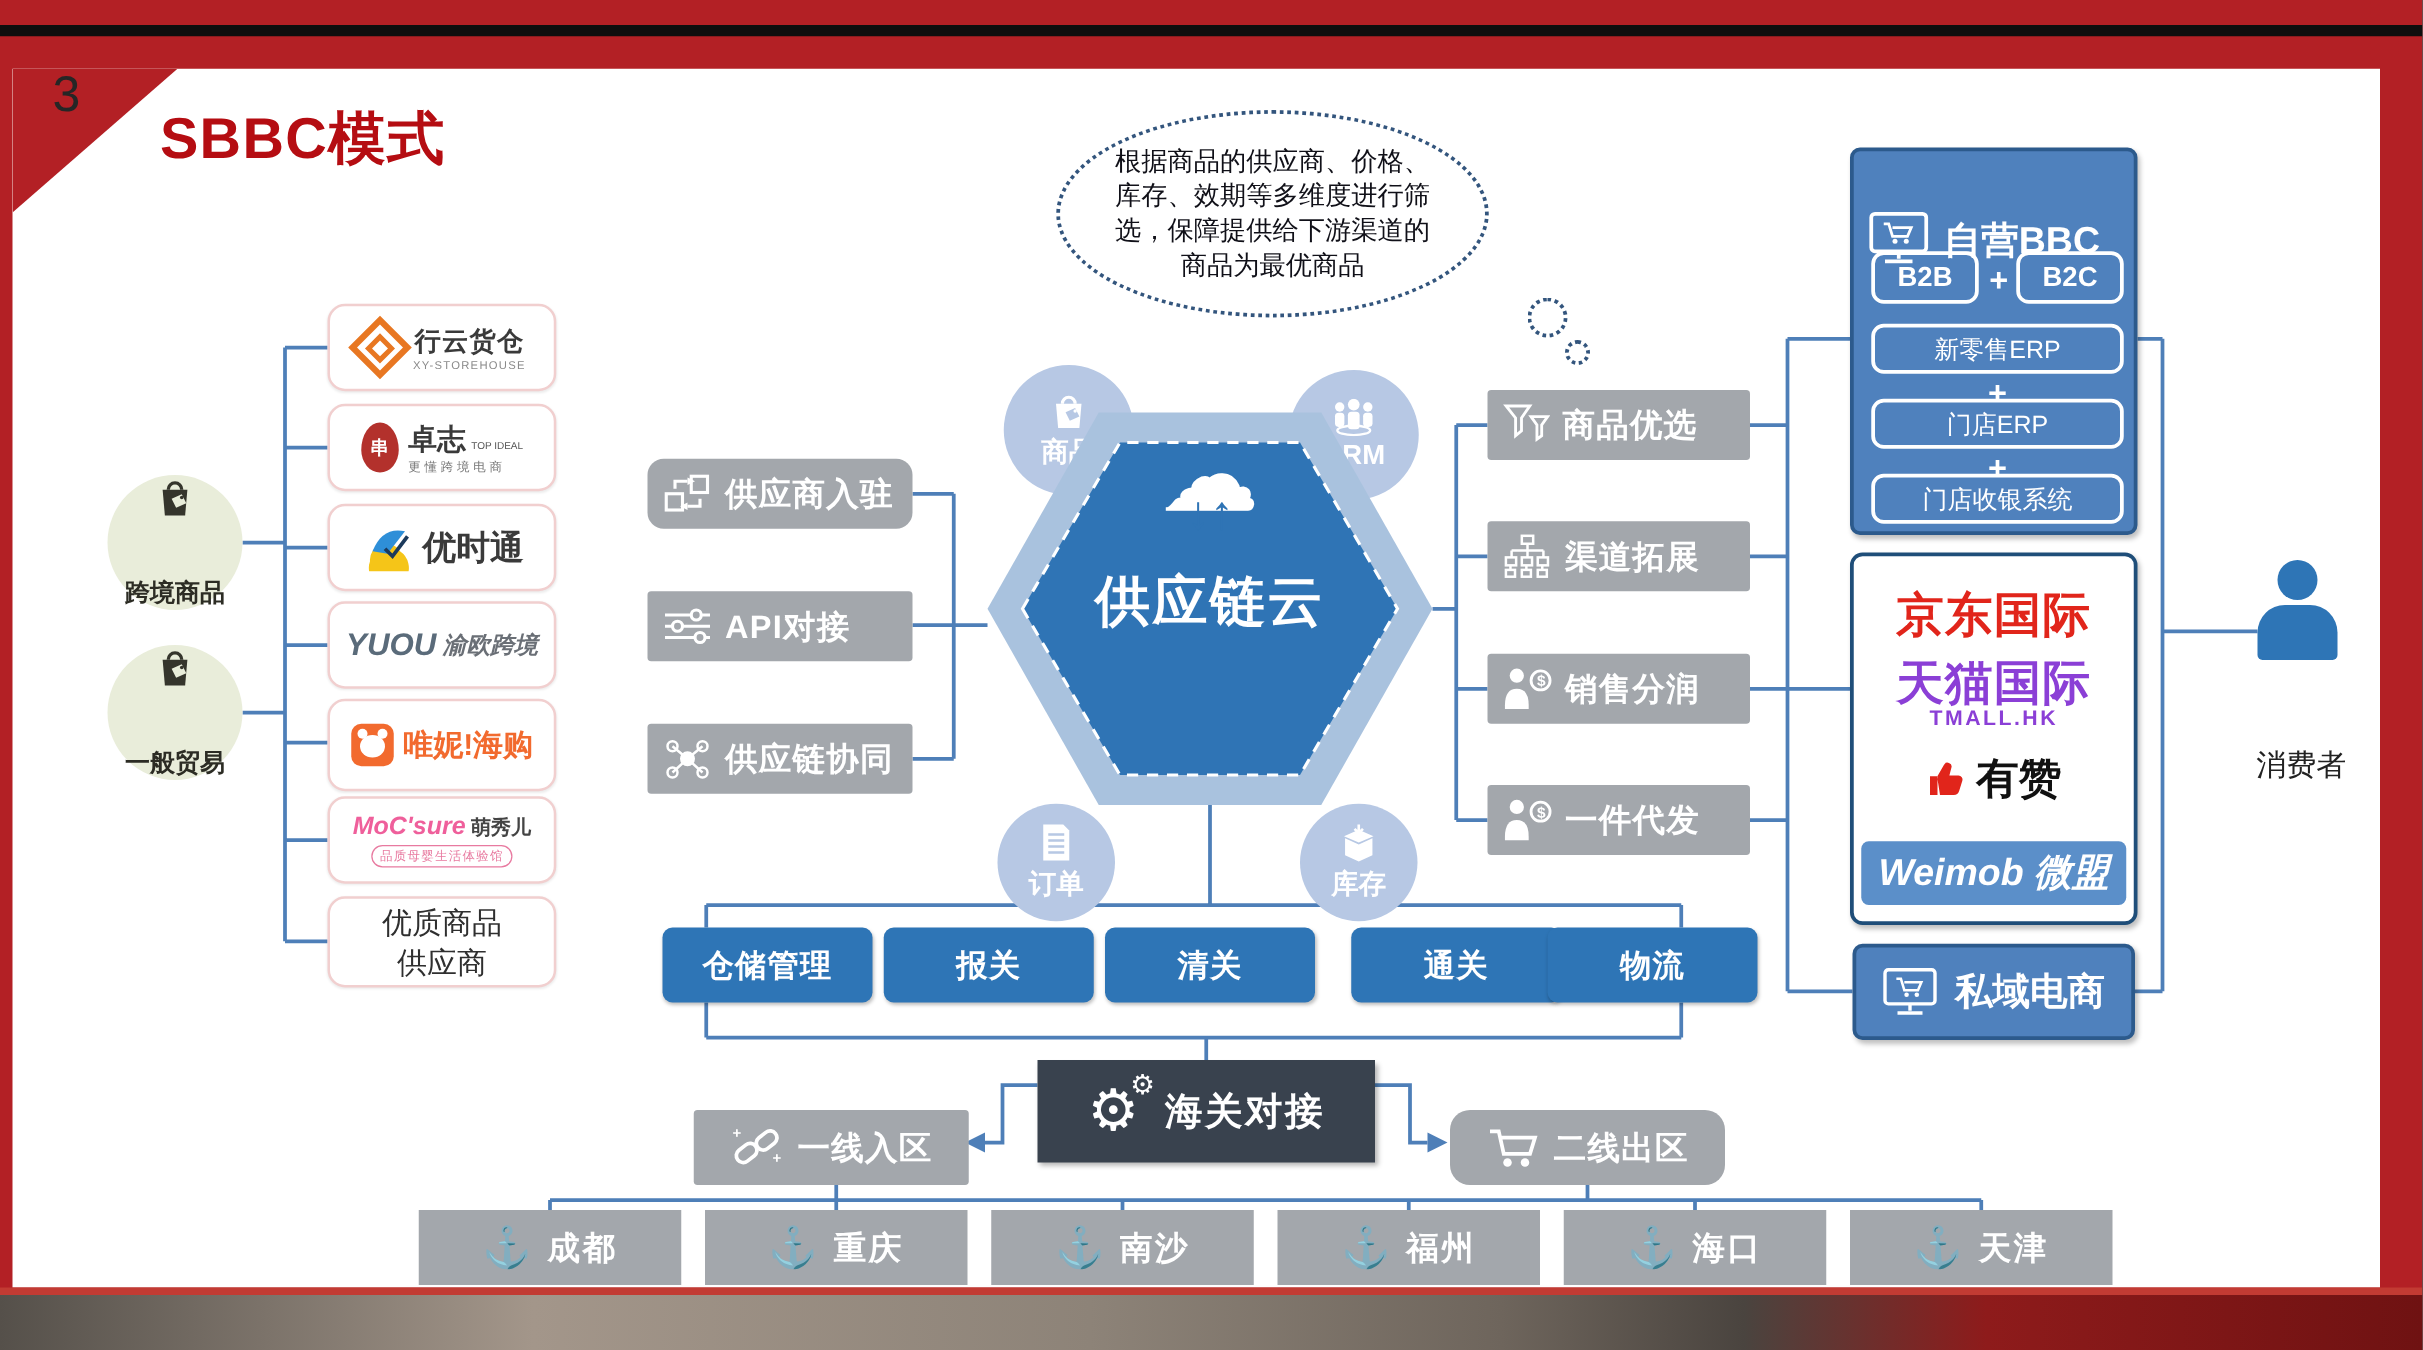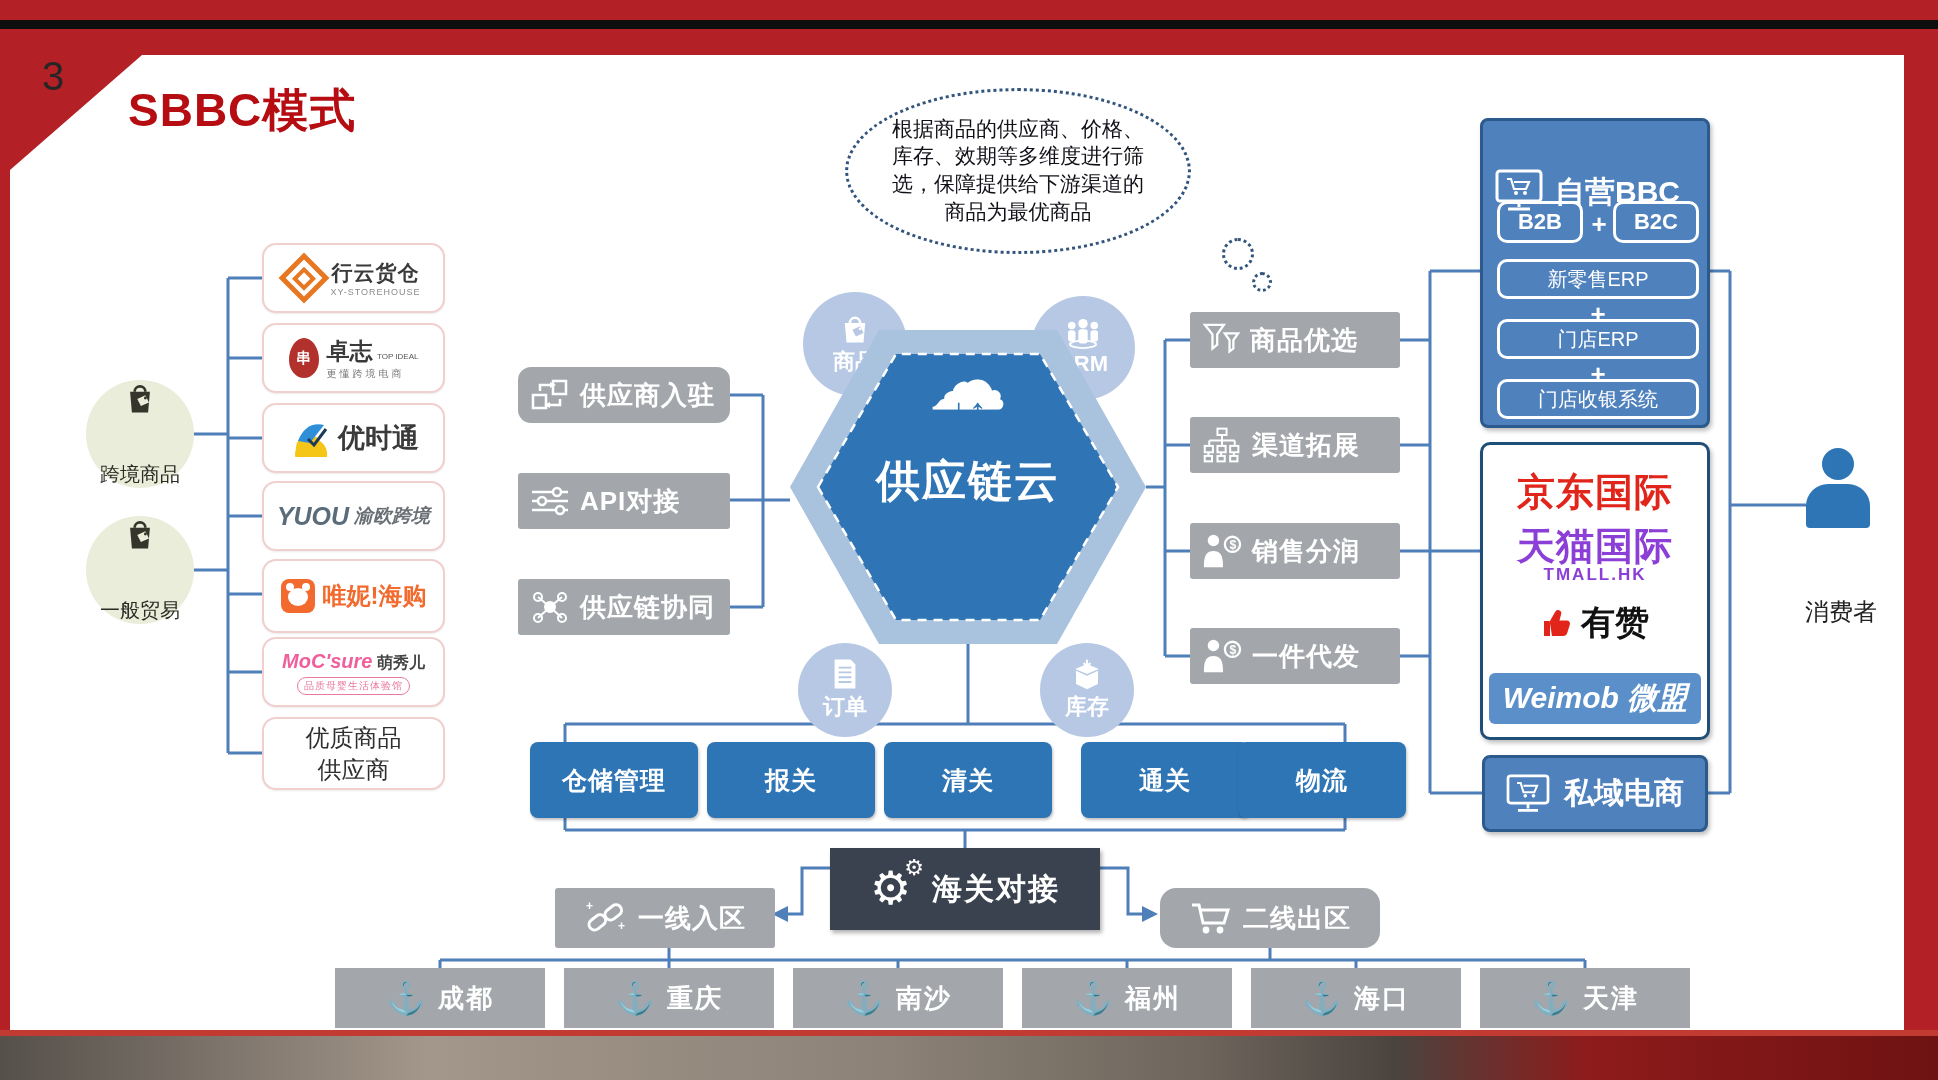--- a/index.html
+++ b/index.html
@@ -12,21 +12,21 @@
        clip-path:polygon(0 0,100% 0,0 100%);}
   .pageno{left:42px;top:54px;font-size:40px;color:#262626;}
   .title{left:128px;top:80px;font-size:46px;font-weight:bold;color:#b50d12;letter-spacing:1px;}
   .hairline{left:0;top:1030px;width:1938px;height:6px;background:#c23b33;}
   .photo{left:0;top:1036px;width:1938px;height:44px;
     background:linear-gradient(90deg,#55504a 0%,#a3968a 22%,#8d8378 45%,#6e655c 62%,#4a443f 72%,#8e1b1b 82%,#6f1212 100%);}
   .wires{left:0;top:0;}
   
   .catcircle{width:108px;height:108px;border-radius:50%;background:#e9edda;display:flex;
      flex-direction:column;align-items:center;justify-content:center;gap:1px;}
-  .catcircle .lbl{font-size:20px;font-weight:normal;color:#2c2c24;margin-top:44px;}
+  .catcircle .lbl{font-size:20px;font-weight:bold;color:#2c2c24;margin-top:44px;}
   
   .sup{left:262px;width:183px;background:#fff;border:2px solid #f1cfcf;border-radius:14px;
      display:flex;align-items:center;justify-content:center;gap:8px;box-sizing:border-box;
      box-shadow:0 1px 2px rgba(0,0,0,.08);}
   .sup .nm{font-weight:bold;color:#3a3a3a;}
   .diamond{width:26px;height:26px;border:5px solid #e87722;transform:rotate(45deg);
      display:flex;align-items:center;justify-content:center;}
   .diamond>div{width:9px;height:9px;border:4px solid #e87722;}
   .seal{width:30px;height:40px;background:#b3312c;border-radius:50% 50% 50% 50%/55% 55% 45% 45%;
      color:#fff;font-size:15px;font-weight:bold;display:flex;align-items:center;justify-content:center;}
@@ -56,21 +56,21 @@
      box-shadow:2px 3px 4px rgba(0,0,0,.25);}
   .wbox{border:3px solid #fff;border-radius:10px;color:#fff;display:flex;align-items:center;
      justify-content:center;box-sizing:border-box;}
   .plus{color:#fff;font-weight:bold;font-size:26px;text-align:center;}
   .whitepanel{background:#fff;border:3px solid #1f4e79;border-radius:10px;box-sizing:border-box;
      box-shadow:2px 3px 4px rgba(0,0,0,.25);}
   .weimob{background:#5b8fc9;border-radius:6px;color:#fff;display:flex;align-items:center;
      justify-content:center;font-size:30px;font-weight:bold;font-style:italic;}
   
   .bluebtn{background:#2e75b6;border-radius:8px;color:#fff;display:flex;align-items:center;
-     justify-content:center;font-size:25px;font-weight:bold;width:168px;height:76px;
+     justify-content:center;font-size:25px;font-weight:bold;width:168px;height:60px;
      box-shadow:1px 2px 3px rgba(0,0,0,.25);letter-spacing:1px;}
   .darkbox{background:#39424e;color:#fff;display:flex;align-items:center;justify-content:center;gap:10px;
      box-shadow:2px 3px 4px rgba(0,0,0,.3);}
   .port{background:#a3a7ac;width:210px;height:60px;display:flex;align-items:center;
      justify-content:center;gap:12px;color:#fff;}
   .port .a{font-size:32px;line-height:1;}
   .port .t{font-size:26px;font-weight:bold;letter-spacing:2px;}
   .consumer-head{width:32px;height:32px;border-radius:50%;background:#2e75b6;}
   .consumer-body{width:64px;height:44px;border-radius:22px 22px 4px 4px;background:#2e75b6;}
 </style>

